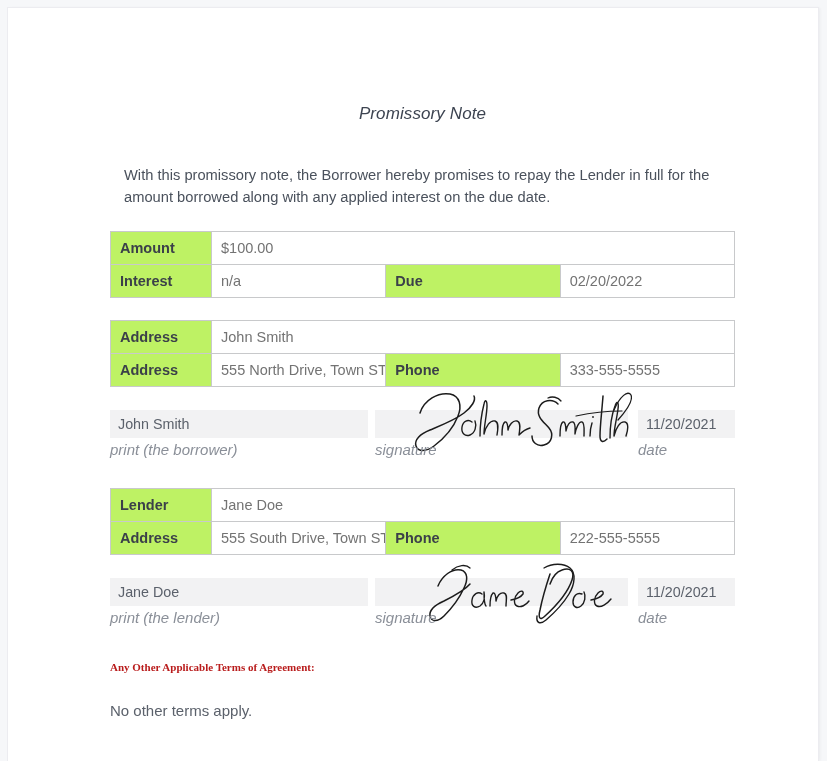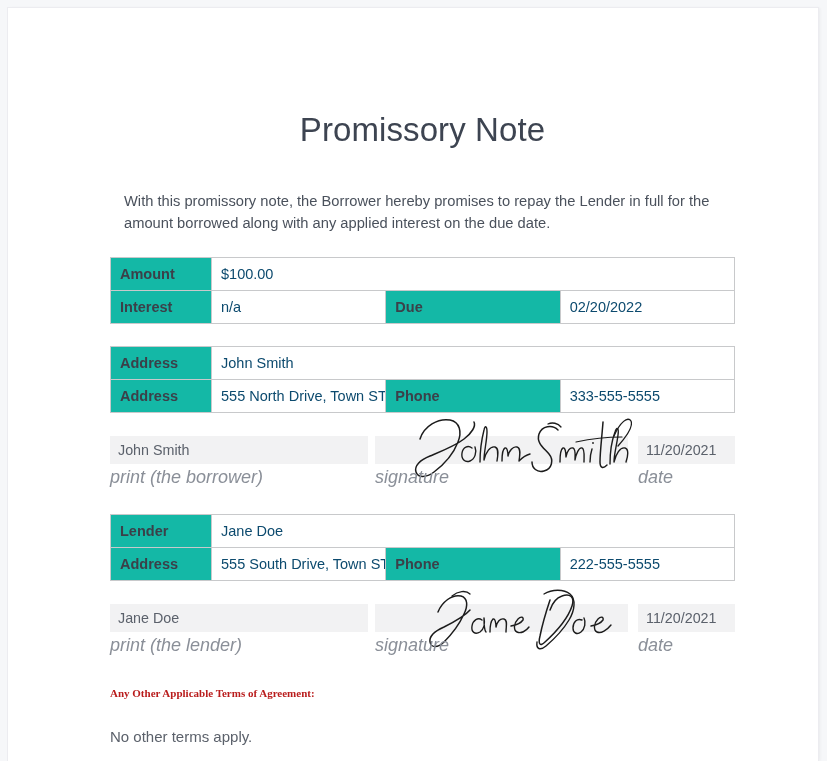--- a/index.html
+++ b/index.html
@@ -24,28 +24,29 @@
     box-sizing: border-box;
     overflow: hidden;
   }
   .doc-body {
     position: absolute;
     left: 102px;
     top: 0;
     width: 625px;
   }
   .doc-title {
-    margin: 6px;
+    margin: 0;
     padding-top: 95px;
     text-align: center;
-    font-size: 33px;
+    font-size: 17px;
     font-weight: 300;
     color: #3d4451;
     letter-spacing: 0.1px;
     line-height: 1.25;
+    font-style: italic;
   }
   .intro-para {
     margin: 14px;
     padding-top: 27px;
     font-size: 14.7px;
     line-height: 1.48;
     color: #4a515c;
     max-width: 616px;
   }
 
@@ -54,27 +55,27 @@
     border-collapse: collapse;
     width: 625px;
     table-layout: fixed;
     margin-top: 22px;
   }
   table.note-table td {
     border: 1px solid #c8c9cb;
     height: 32px;
     padding: 0 9px;
     font-size: 14.5px;
-    color: #0c4a6e;
+    color: #737373;
     vertical-align: middle;
     overflow: hidden;
     white-space: nowrap;
   }
   table.note-table td.lbl {
-    background: #14b8a6;
+    background: #bef264;
     font-weight: bold;
     color: #3b4049;
     font-size: 14.5px;
   }
   .w-label { width: 82px; }
   .w-due   { width: 60px; }
   .w-date  { width: 136px; }
   .w-phone { width: 60px; }
   .w-tel   { width: 136px; }
 
@@ -101,21 +102,21 @@
     white-space: nowrap;
     overflow: hidden;
   }
   .sig-box.print { left: 0;   width: 258px; }
   .sig-box.sign  { left: 265px; width: 253px; }
   .sig-box.date  { left: 528px; width: 97px; }
 
   .sig-cap {
     position: absolute;
     top: 31px;
-    font-size: 18px;
+    font-size: 15px;
     font-style: italic;
     color: #8a8f98;
     white-space: nowrap;
   }
   .sig-cap.print { left: 0; }
   .sig-cap.sign  { left: 265px; }
   .sig-cap.date  { left: 528px; }
 
   .sig-ink {
     position: absolute;

